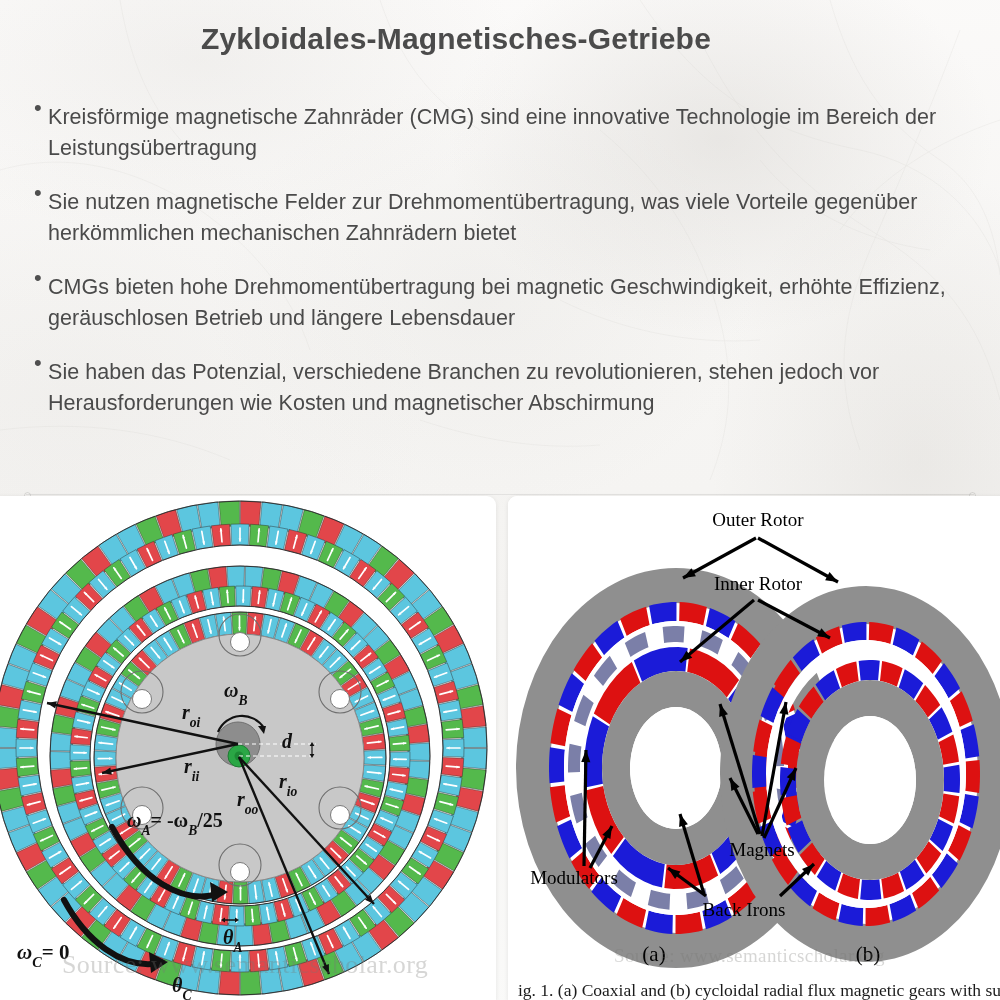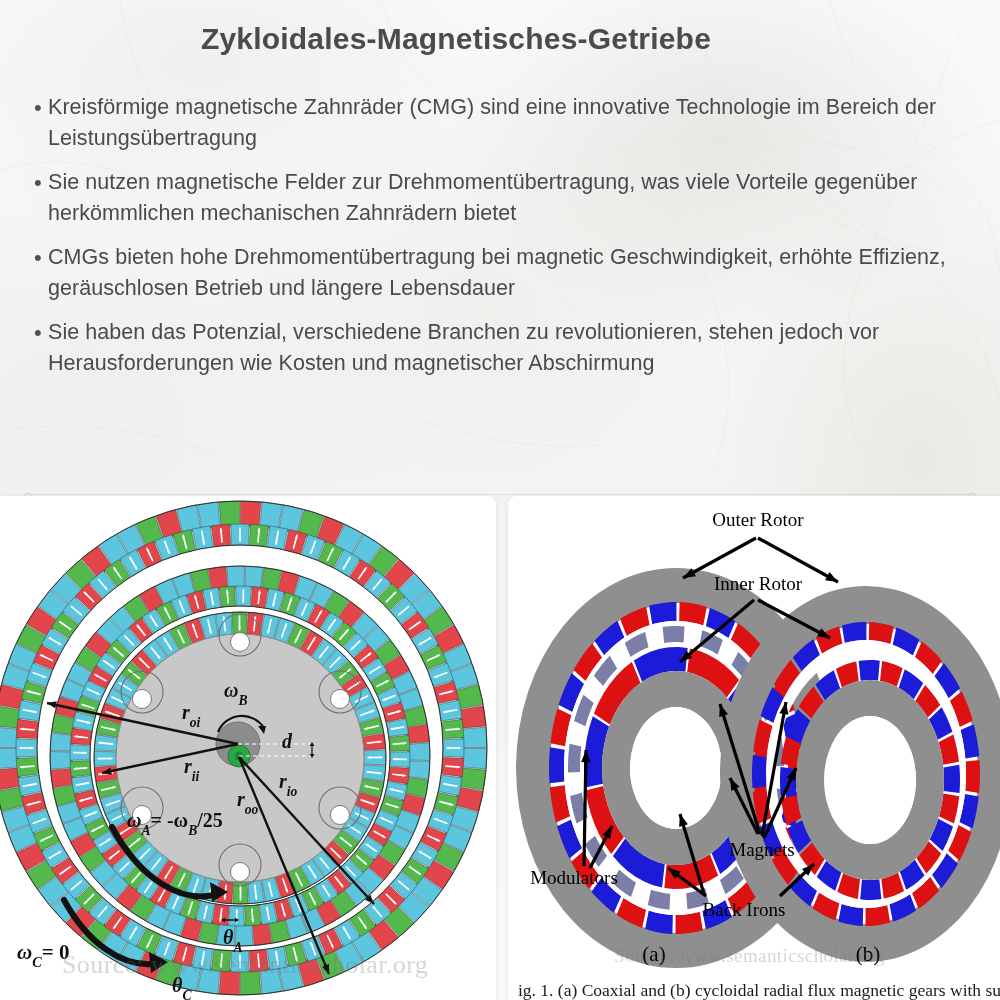--- a/index.html
+++ b/index.html
@@ -63,20 +63,21 @@
     line-height: 31px;
     color: #4f4f4f;
     text-align: left;
   }
   .bullet-text {
     flex: 1 1 auto;
     font-size: 21.5px;
     line-height: 31px;
     color: #4a4a4a;
     letter-spacing: .05px;
+    margin-top: 10px;
   }
 
   
   #divider {
     position: absolute;
     top: 494px;
     left: 26px;
     width: 948px;
     height: 1px;
     background: rgba(0,0,0,.07);

